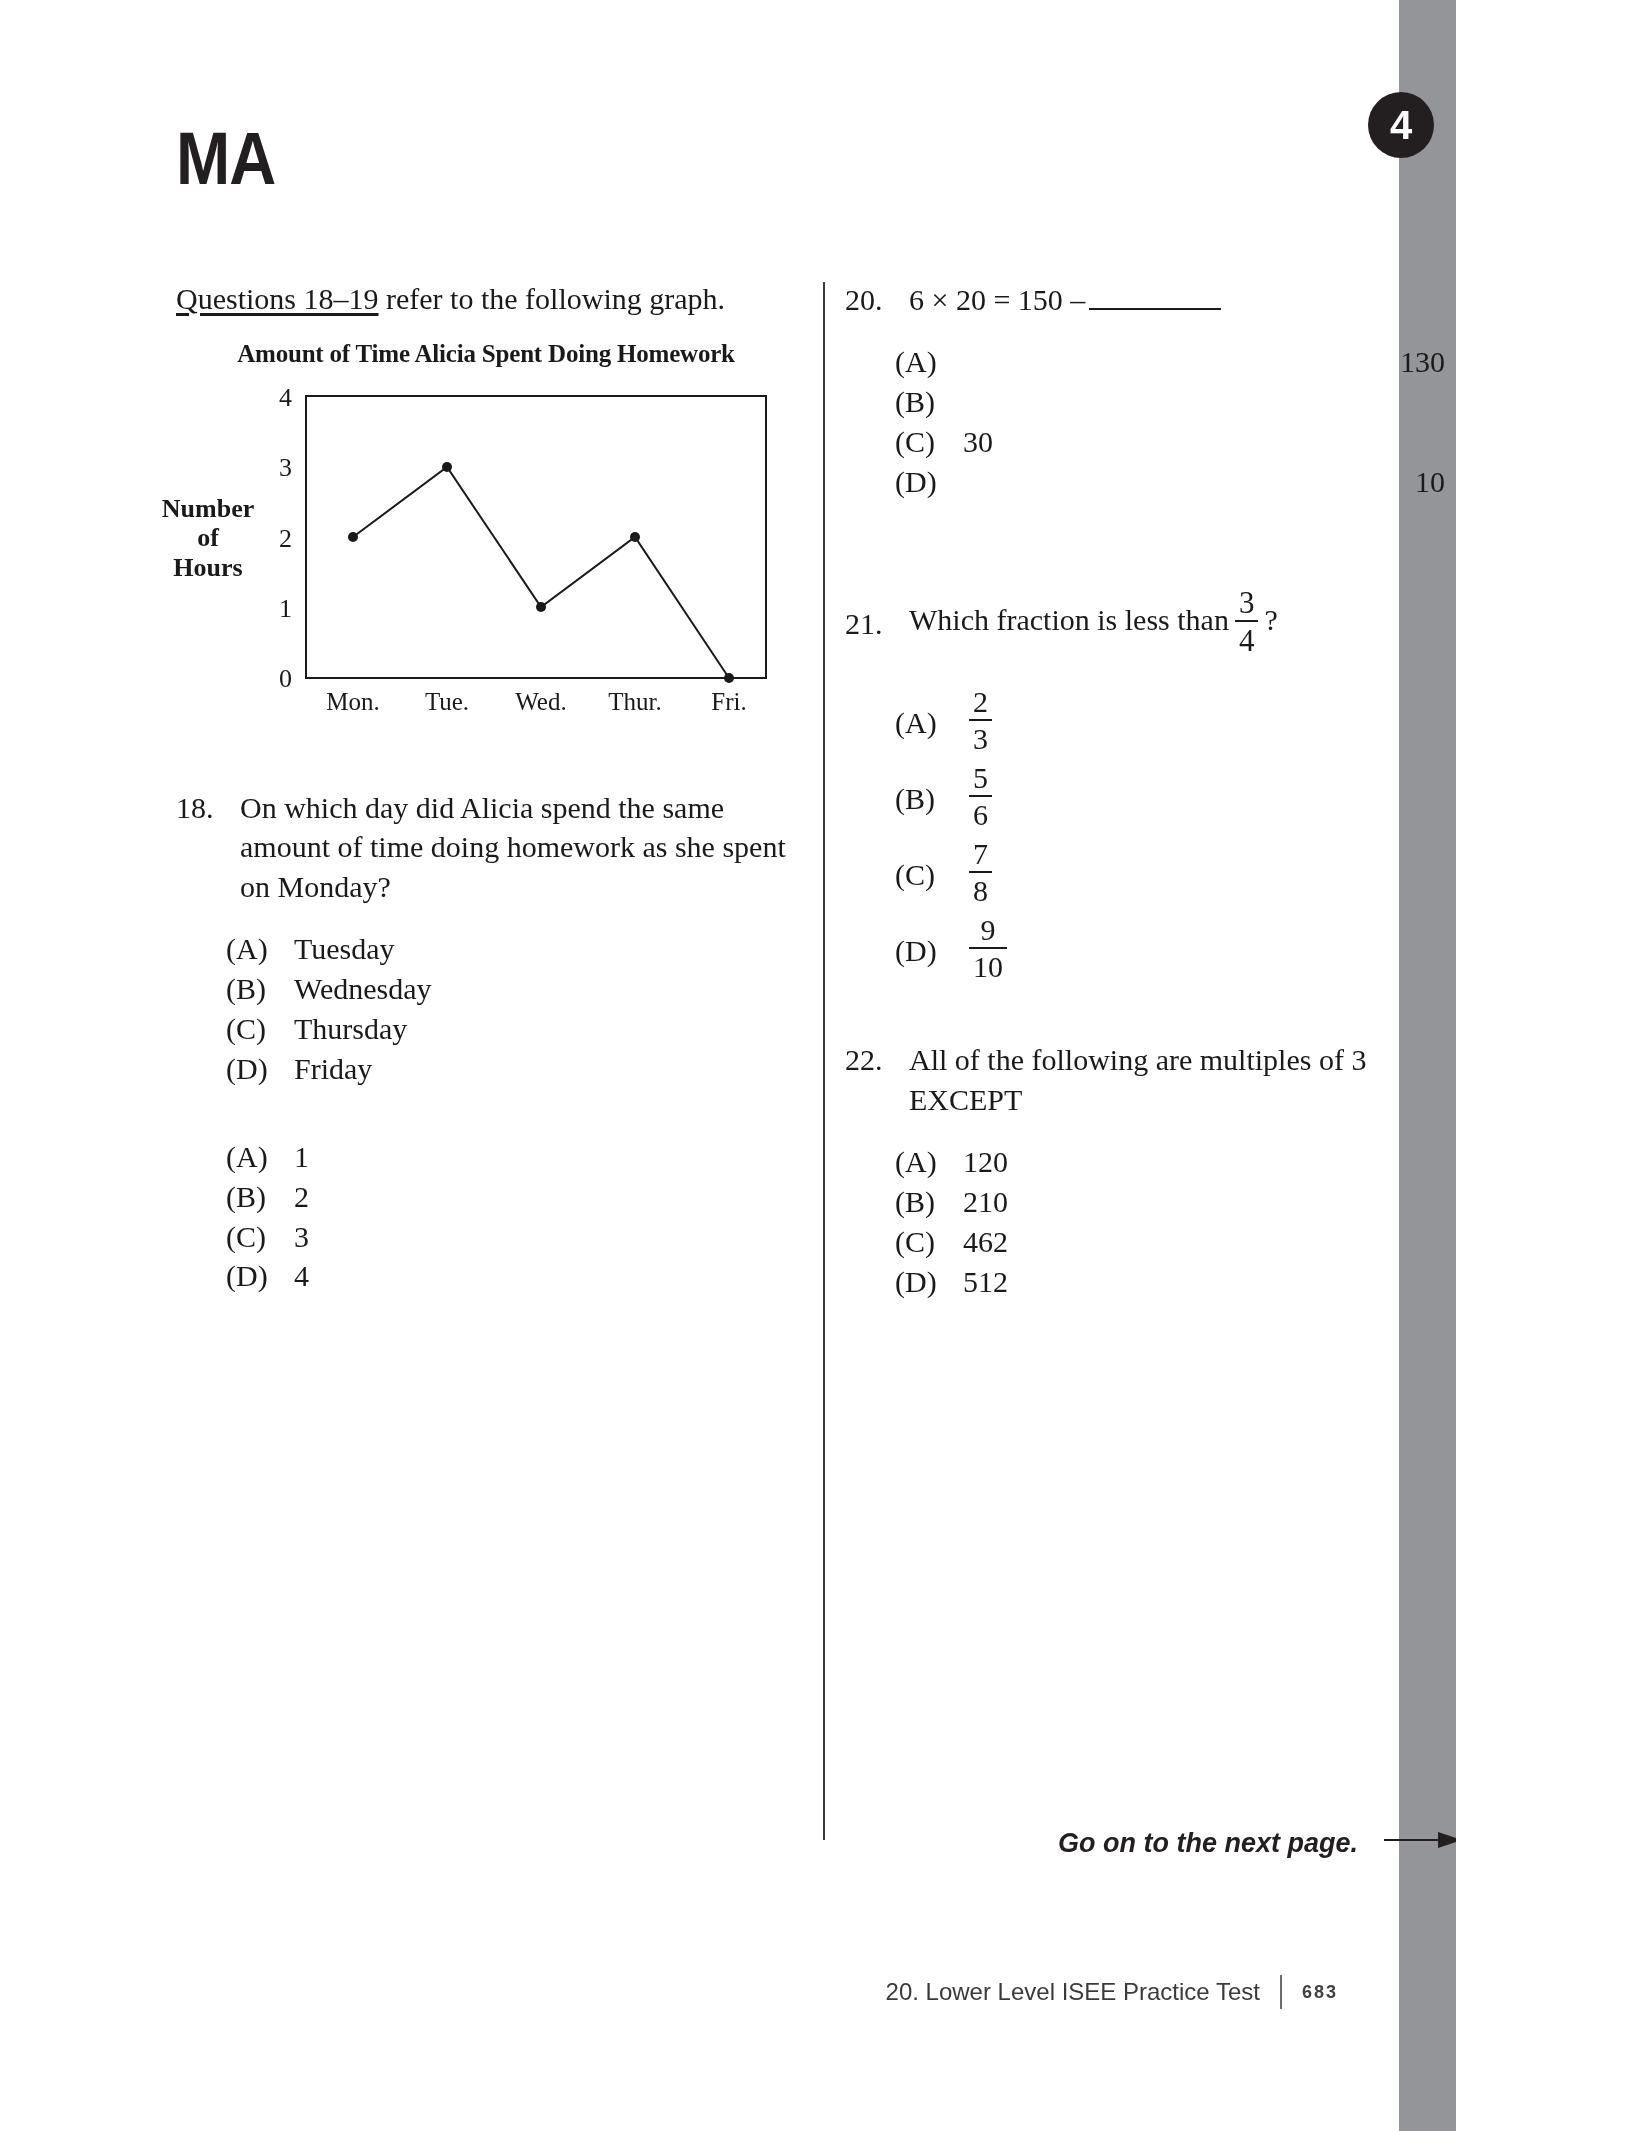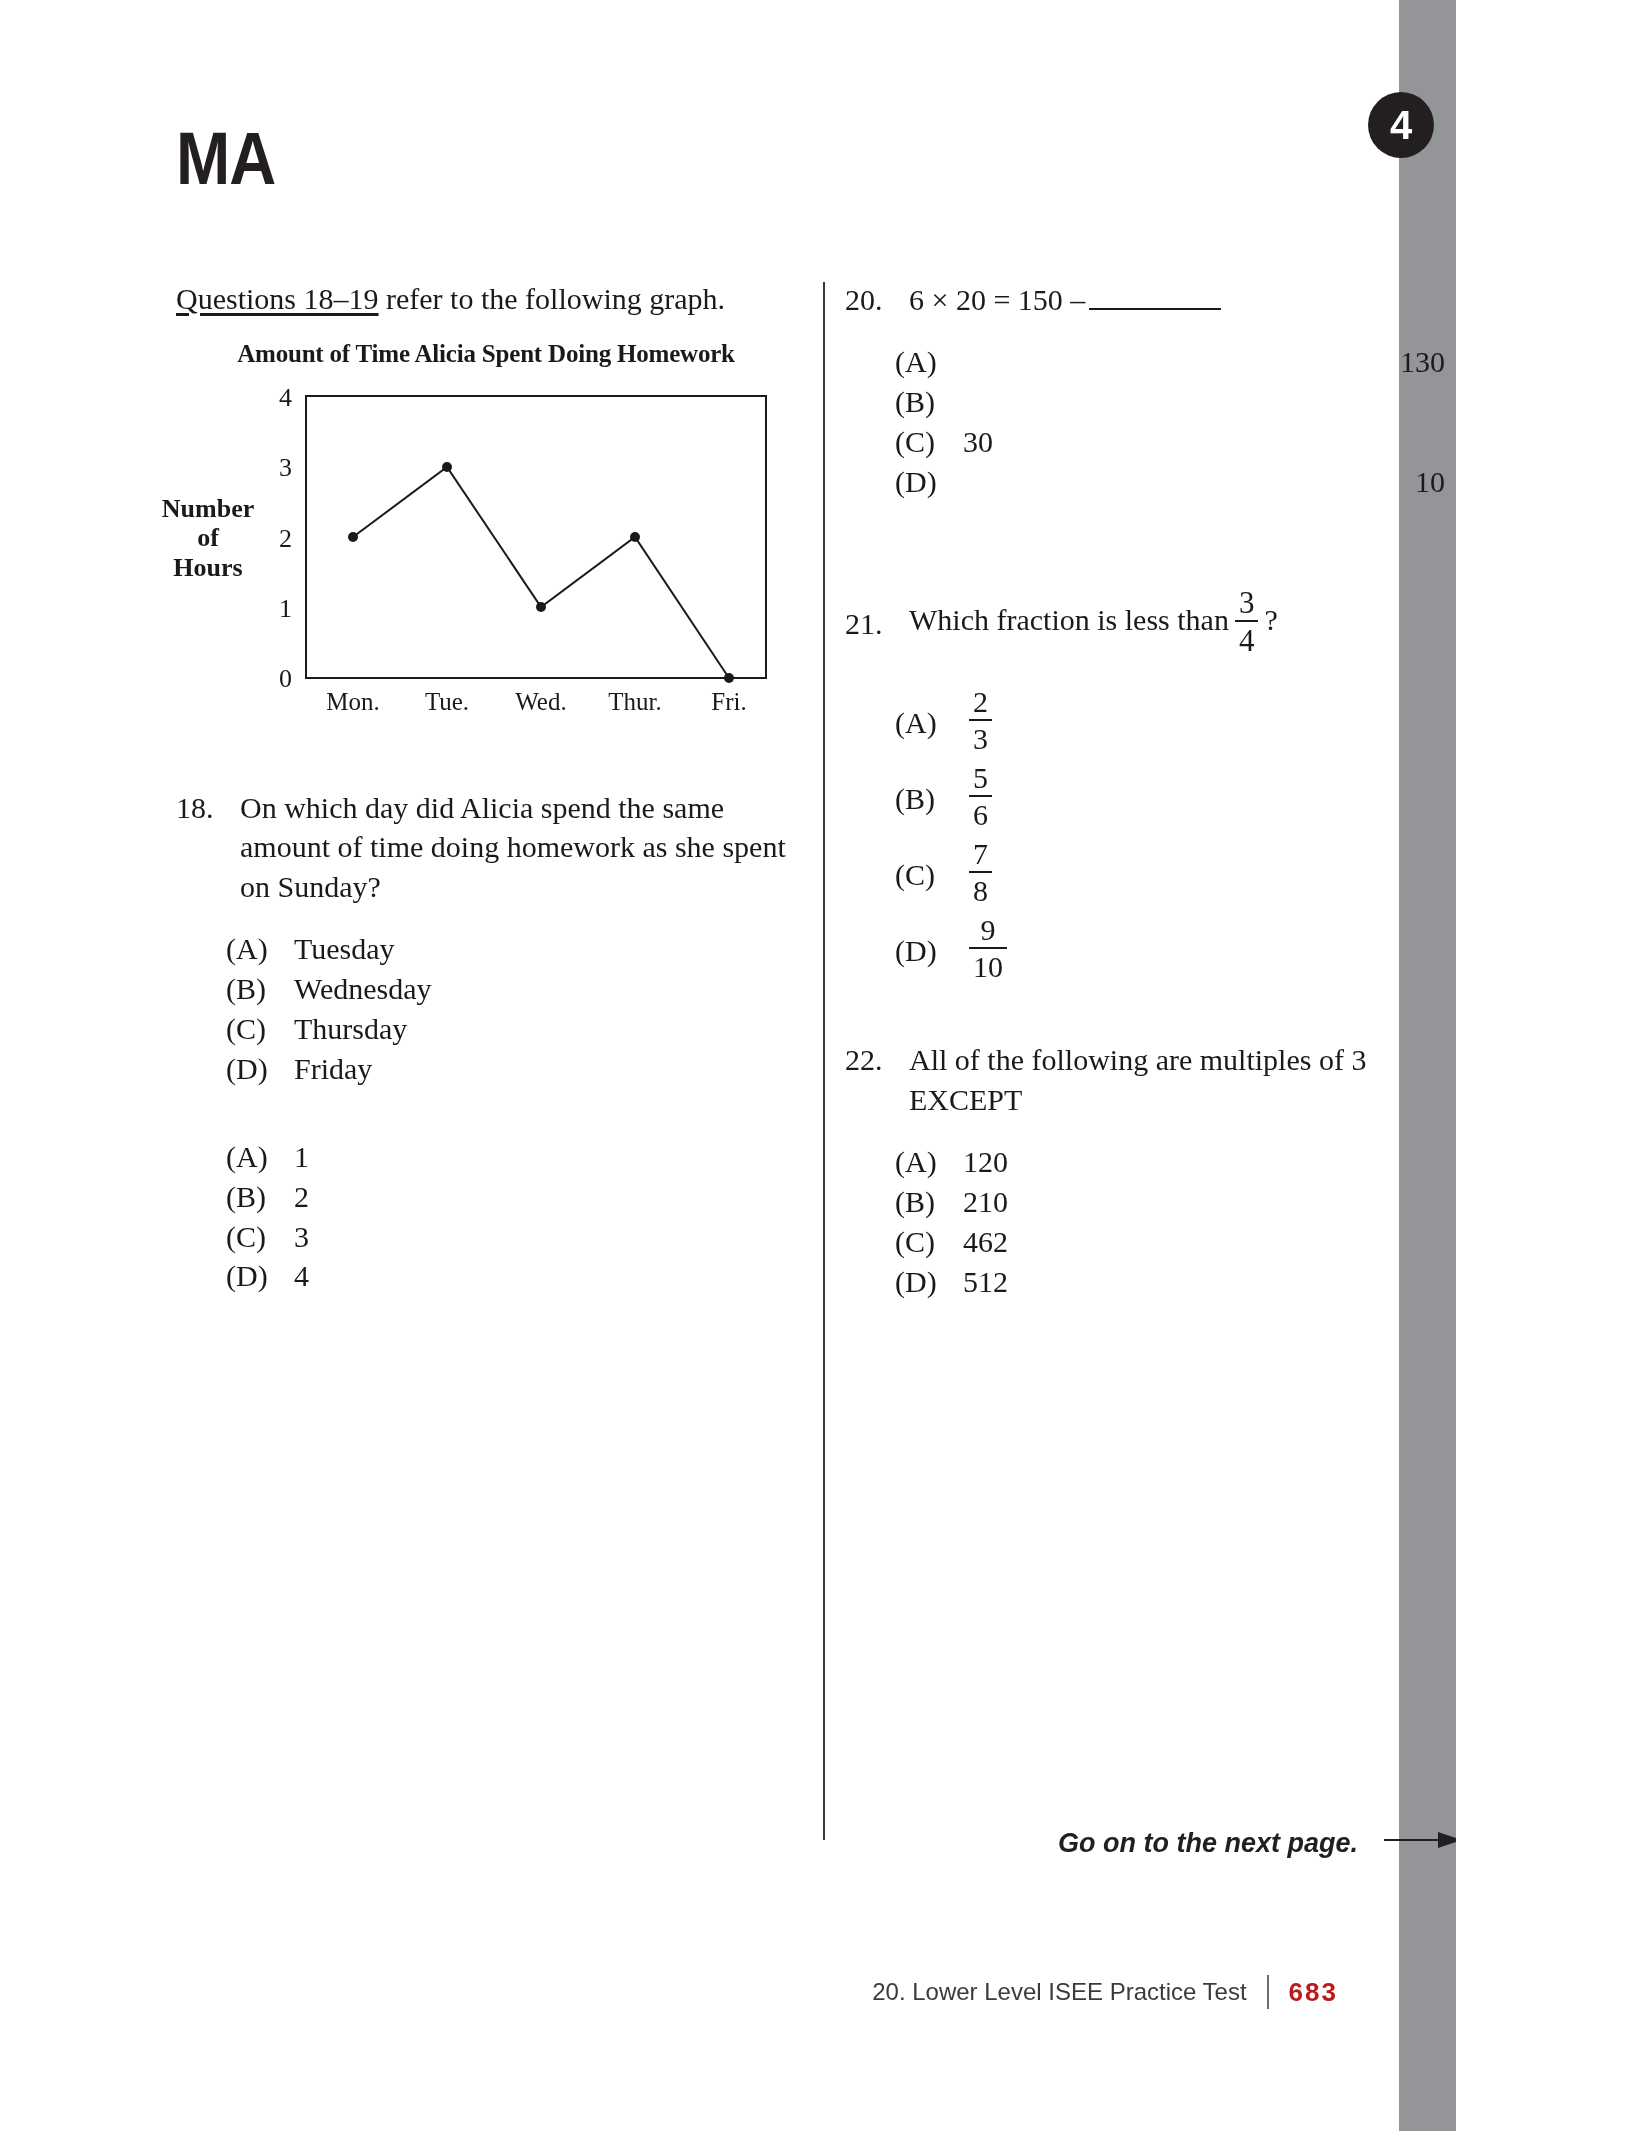--- a/index.html
+++ b/index.html
@@ -242,23 +242,23 @@
   }
   .page-footer .fsep {
     display: inline-block;
     width: 2px;
     height: 34px;
     background: #6d6e71;
     margin: 0 20px;
   }
   .page-footer .pnum {
     font-weight: bold;
-    font-size: 26px;
+    font-size: 18px;
     letter-spacing: 2px;
-    color: #b91c1c;
+    color: #404040;
   }
 </style>
 </head>
 <body>
 
 <div id="page">
 
   <div class="gray-band"></div>
 
   <div class="section-code">MA</div>
@@ -302,21 +302,21 @@
         <text class="day-label" x="271" y="332" text-anchor="middle">Tue.</text>
         <text class="day-label" x="365" y="332" text-anchor="middle">Wed.</text>
         <text class="day-label" x="459" y="332" text-anchor="middle">Thur.</text>
         <text class="day-label" x="553" y="332" text-anchor="middle">Fri.</text>
       </svg>
     </div>
 
     <div class="question" style="margin-top:68px;">
       <div class="q-head">
         <div class="q-num">18.</div>
-        <div class="q-text">On which day did Alicia spend the same amount of time doing homework as she spent on Sunday?</div>
+        <div class="q-text">On which day did Alicia spend the same amount of time doing homework as she spent on Monday?</div>
       </div>
       <div class="choices">
         <div class="choice">
           <span class="choice-letter">(A)</span>
           <span class="choice-val">Tuesday</span>
         </div>
         <div class="choice">
           <span class="choice-letter">(B)</span>
           <span class="choice-val">Wednesday</span>
         </div>

